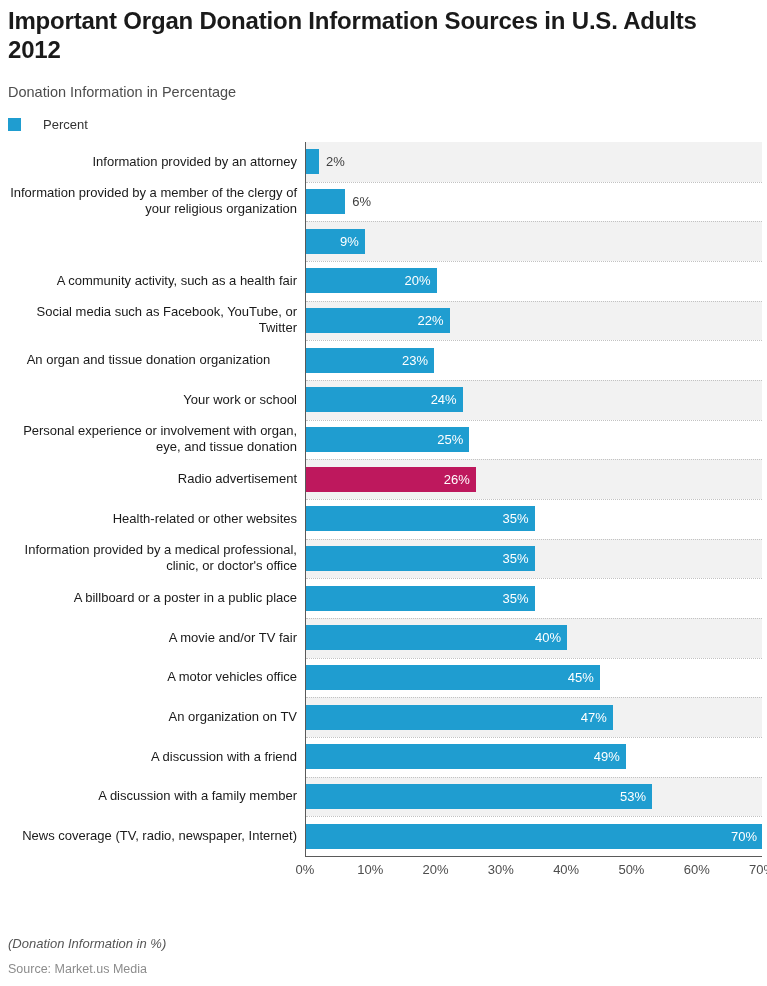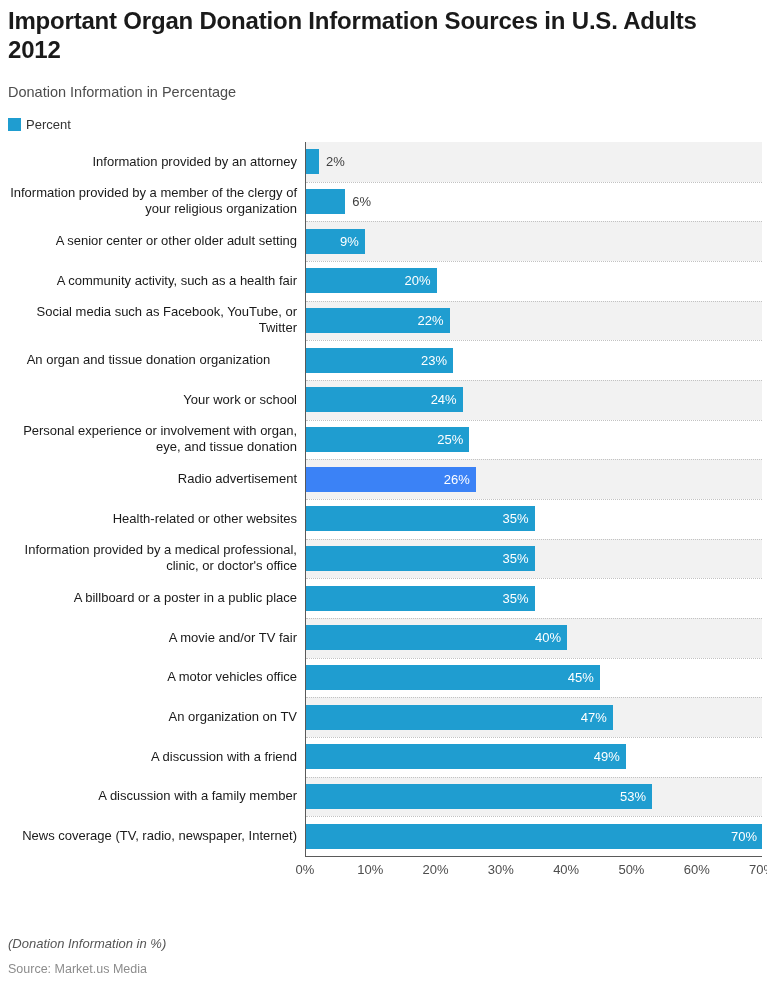--- a/index.html
+++ b/index.html
@@ -33,21 +33,21 @@
     left: 8px; top: 83px;
     font-size: 14.5px;
     color: #4d4d4d;
     line-height: 18px;
   }
   #legend {
     position: absolute;
     left: 8px; top: 118px;
     display: flex;
     align-items: center;
-    gap: 5px;
+    gap: 22px;
   }
   #legend-swatch {
     width: 13px; height: 13px;
     background: #1f9dd0;
     display: block;
   }
   #legend-label {
     font-size: 13px;
     color: #333333;
     line-height: 13px;
@@ -186,21 +186,20 @@
 
   <div id="legend">
     <span id="legend-swatch" style="background: rgb(31, 157, 208);"></span>
     <span id="legend-label">Percent</span>
   </div>
 
   <div id="chart">
     <div id="labels-col">
         <div class="cat-label" style="top: 0px; height: 39.6667px;">Information provided by an attorney</div>
         <div class="cat-label" style="top: 39.6667px; height: 39.6667px;">Information provided by a member of the clergy of your religious organization</div>
-        <div class="cat-label" style="top: 79.3333px; height: 39.6667px;">A senior center or other older adult setting</div>
         <div class="cat-label" style="top: 119px; height: 39.6667px;">A community activity, such as a health fair</div>
         <div class="cat-label" style="top: 158.667px; height: 39.6667px;">Social media such as Facebook, YouTube, or Twitter</div>
         <div class="cat-label" style="top: 198.333px; height: 39.6667px; text-align: center;">An organ and tissue donation organization</div>
         <div class="cat-label" style="top: 238px; height: 39.6667px;">Your work or school</div>
         <div class="cat-label" style="top: 277.667px; height: 39.6667px;">Personal experience or involvement with organ, eye, and tissue donation</div>
         <div class="cat-label" style="top: 317.333px; height: 39.6667px;">Radio advertisement</div>
         <div class="cat-label" style="top: 357px; height: 39.6667px;">Health-related or other websites</div>
         <div class="cat-label" style="top: 396.667px; height: 39.6667px;">Information provided by a medical professional, clinic, or doctor's office</div>
         <div class="cat-label" style="top: 436.333px; height: 39.6667px;">A billboard or a poster in a public place</div>
         <div class="cat-label" style="top: 476px; height: 39.6667px;">A movie and/or TV fair</div>
@@ -236,36 +235,36 @@
         <div class="bar" style="left: 0px; top: 126.333px; width: 130.571px; height: 25px; background: rgb(31, 157, 208);">
           <span class="bar-value">20%</span>
         </div>
         <div class="row-band" style="top: 158.667px; height: 39.6667px;"></div>
         <div class="row-sep" style="top: 158.667px;"></div>
         <div class="bar" style="left: 0px; top: 166px; width: 143.629px; height: 25px; background: rgb(31, 157, 208);">
           <span class="bar-value">22%</span>
         </div>
         <div class="row-band alt" style="top: 198.333px; height: 39.6667px;"></div>
         <div class="row-sep" style="top: 198.333px;"></div>
-        <div class="bar" style="left: 0px; top: 205.667px; width: 147px; height: 25px; background: rgb(31, 157, 208);">
+        <div class="bar" style="left: 0px; top: 205.667px; width: 128px; height: 25px; background: rgb(31, 157, 208);">
           <span class="bar-value">23%</span>
         </div>
         <div class="row-band" style="top: 238px; height: 39.6667px;"></div>
         <div class="row-sep" style="top: 238px;"></div>
         <div class="bar" style="left: 0px; top: 245.333px; width: 156.686px; height: 25px; background: rgb(31, 157, 208);">
           <span class="bar-value">24%</span>
         </div>
         <div class="row-band alt" style="top: 277.667px; height: 39.6667px;"></div>
         <div class="row-sep" style="top: 277.667px;"></div>
         <div class="bar" style="left: 0px; top: 285px; width: 163.214px; height: 25px; background: rgb(31, 157, 208);">
           <span class="bar-value">25%</span>
         </div>
         <div class="row-band" style="top: 317.333px; height: 39.6667px;"></div>
         <div class="row-sep" style="top: 317.333px;"></div>
-        <div class="bar" style="left: 0px; top: 324.667px; width: 169.743px; height: 25px; background: #3b82f6;">
+        <div class="bar" style="left: 0px; top: 324.667px; width: 169.743px; height: 25px; background: #be185d;">
           <span class="bar-value">26%</span>
         </div>
         <div class="row-band alt" style="top: 357px; height: 39.6667px;"></div>
         <div class="row-sep" style="top: 357px;"></div>
         <div class="bar" style="left: 0px; top: 364.333px; width: 228.5px; height: 25px; background: rgb(31, 157, 208);">
           <span class="bar-value">35%</span>
         </div>
         <div class="row-band" style="top: 396.667px; height: 39.6667px;"></div>
         <div class="row-sep" style="top: 396.667px;"></div>
         <div class="bar" style="left: 0px; top: 404px; width: 228.5px; height: 25px; background: rgb(31, 157, 208);">

